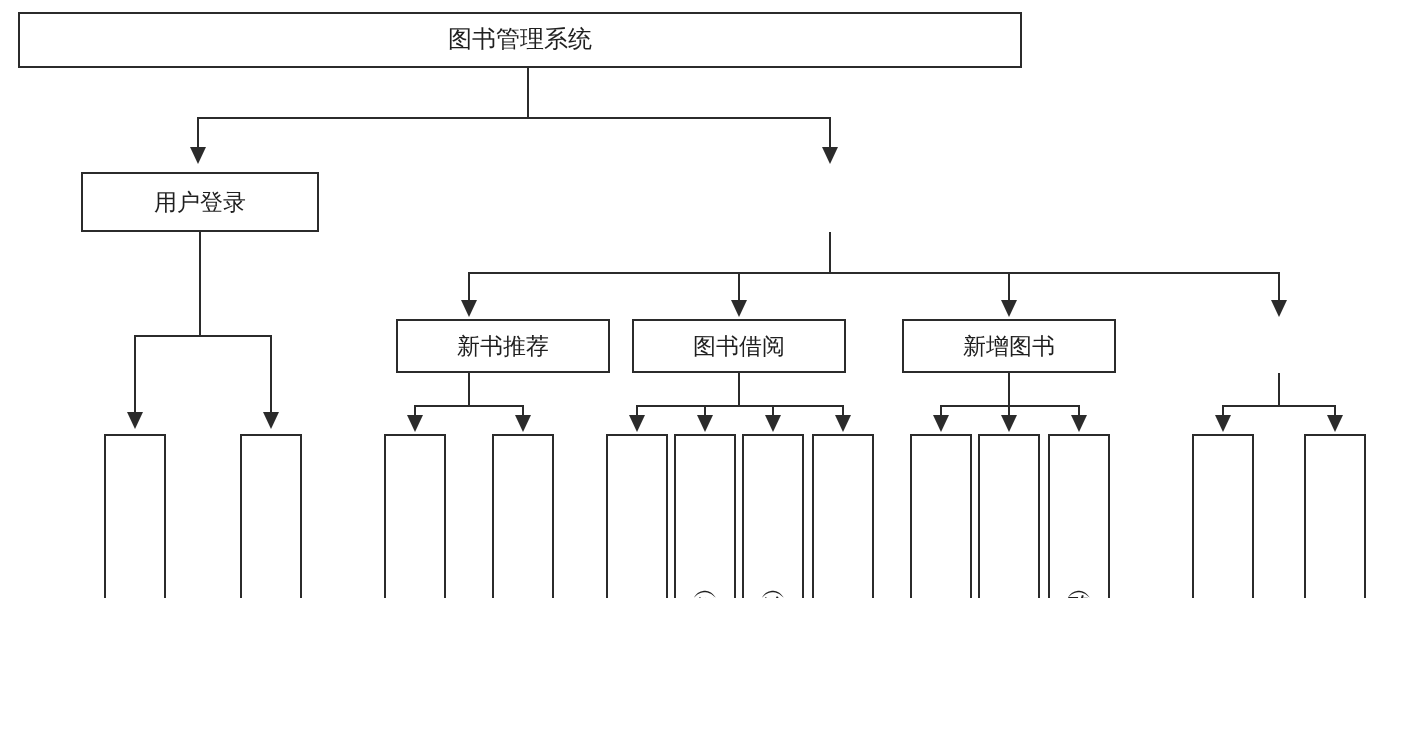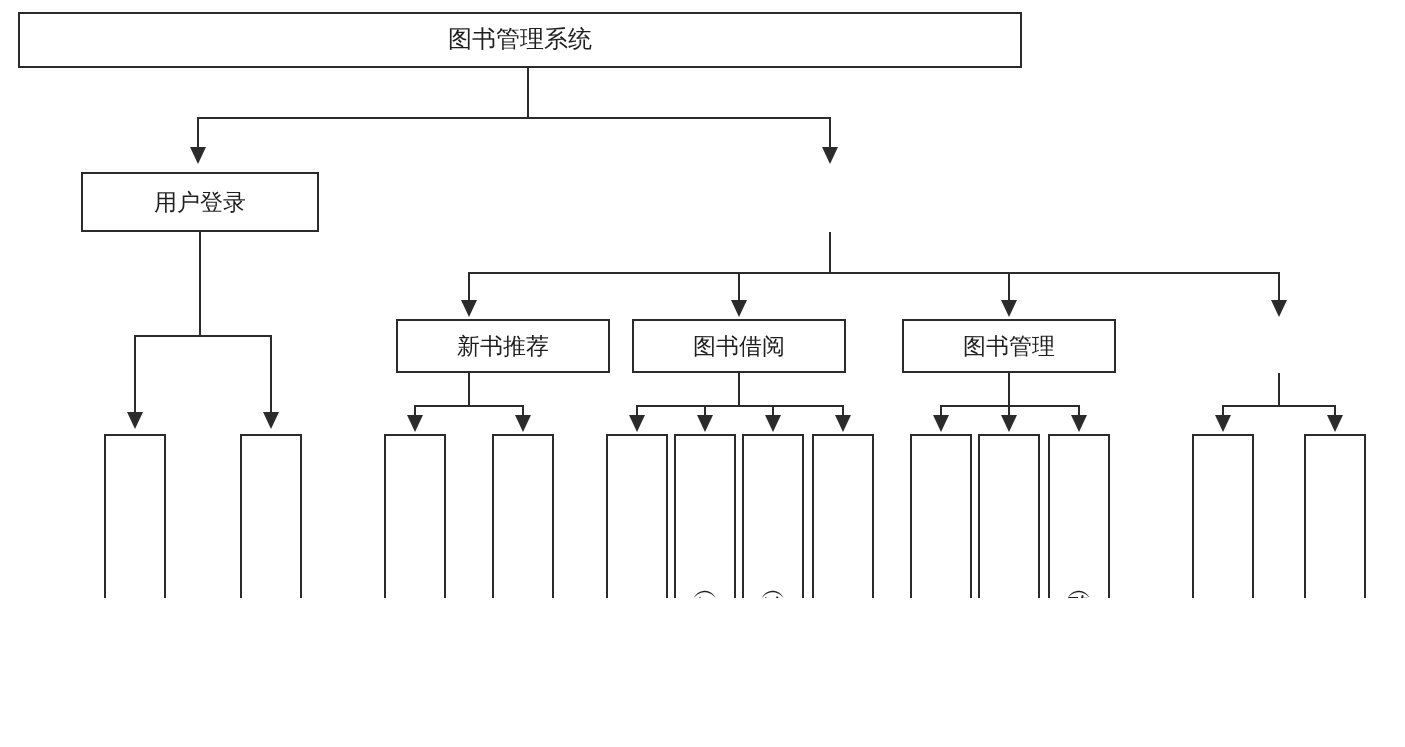--- a/index.html
+++ b/index.html
@@ -127,21 +127,21 @@
   <div class="edge edge-v" style="left:1278px; top:272px; width:2px; height:32px;"></div>
   <div class="arrow" style="left:1271px; top:300px;"></div>
 
   <div class="node node-h" style="left:362px; top:319px; width:214px; height:54px;margin-left:34px;">
     <span>新书推荐</span>
   </div>
   <div class="node node-h" style="left:632px; top:319px; width:214px; height:54px;">
     <span>图书借阅</span>
   </div>
   <div class="node node-h" style="left:902px; top:319px; width:214px; height:54px;">
-    <span>图书管理</span>
+    <span>新增图书</span>
   </div>
 
   <div class="edge edge-v" style="left:468px; top:373px; width:2px; height:33px;"></div>
   <div class="edge edge-h" style="left:414px; top:405px; width:110px; height:2px;"></div>
   <div class="edge edge-v" style="left:414px; top:405px; width:2px; height:14px;"></div>
   <div class="arrow" style="left:407px; top:415px;"></div>
   <div class="edge edge-v" style="left:522px; top:405px; width:2px; height:14px;"></div>
   <div class="arrow" style="left:515px; top:415px;"></div>
 
   <div class="node node-v" style="left:384px; top:434px; width:62px; height:300px;">

